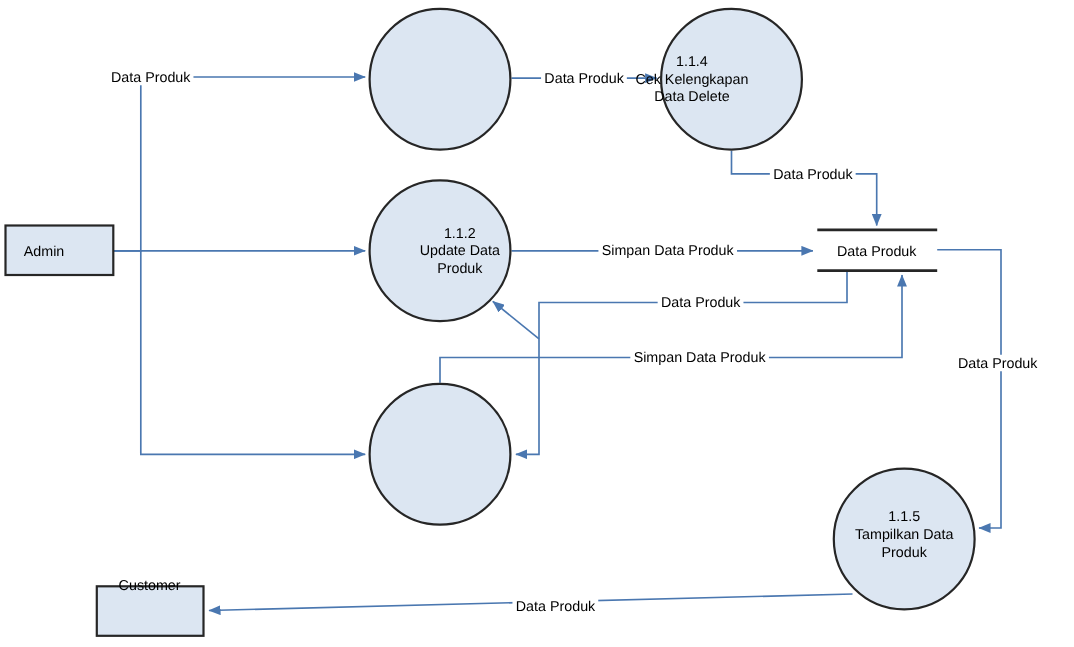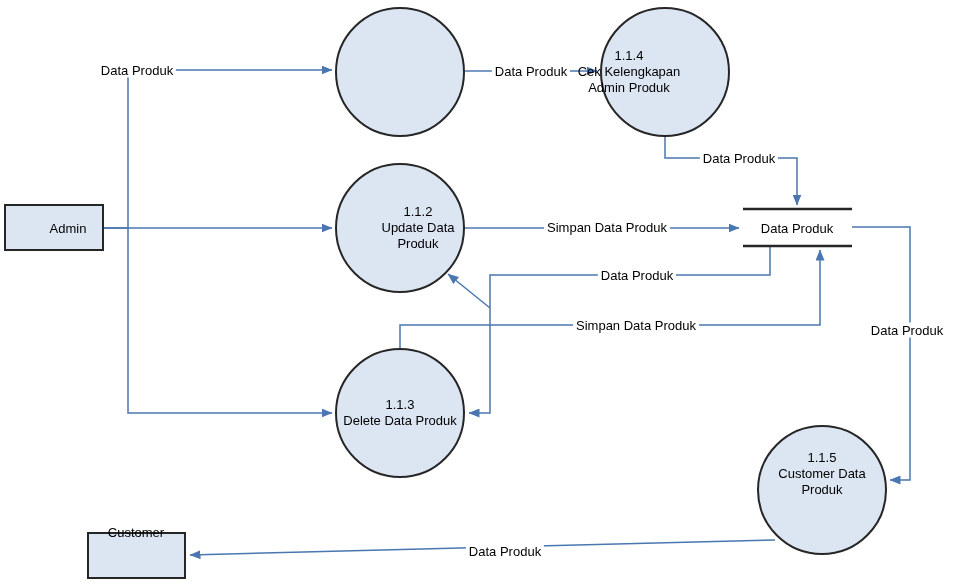--- a/index.html
+++ b/index.html
@@ -63,42 +63,38 @@
       <circle class="shape" cx="400" cy="228" r="64"></circle>
       <circle class="shape" cx="400" cy="413" r="64"></circle>
       <circle class="shape" cx="665" cy="72" r="64"></circle>
       <circle class="shape" cx="822" cy="490" r="64"></circle>
 
       <line class="store-line" x1="743" y1="209" x2="852" y2="209"></line>
       <line class="store-line" x1="743" y1="246" x2="852" y2="246"></line>
     </g>
   </svg>
 
-  <div class="lbl" style="left:68px; top:228px">Admin</div>
+  <div class="lbl" style="left:40px; top:228px">Admin</div>
   <div class="lbl" style="left:136px; top:532px">Customer</div>
 
   <div class="lbl" style="left:797px; top:228px">Data Produk</div>
 
   <div class="process-label" style="left:418px; top:228px">
     <div class="pnum">1.1.2</div>
     <div class="pname">Update Data
 Produk</div>
   </div>
-  <div class="process-label" style="left:400px; top:413px">
-    <div class="pnum">1.1.3</div>
-    <div class="pname">Delete Data Produk</div>
-  </div>
   <div class="process-label" style="left:629px; top:72px">
     <div class="pnum">1.1.4</div>
     <div class="pname">Cek Kelengkapan
-Admin Produk</div>
+Data Delete</div>
   </div>
-  <div class="process-label" style="left:822px; top:474px">
+  <div class="process-label" style="left:822px; top:486px">
     <div class="pnum">1.1.5</div>
-    <div class="pname">Customer Data
+    <div class="pname">Tampilkan Data
 Produk</div>
   </div>
 
   <div class="lbl flow-label" style="left:137px; top:70px">Data Produk</div>
   <div class="lbl flow-label" style="left:531px; top:71px">Data Produk</div>
   <div class="lbl flow-label" style="left:739px; top:158px">Data Produk</div>
   <div class="lbl flow-label" style="left:607px; top:227px">Simpan Data Produk</div>
   <div class="lbl flow-label" style="left:637px; top:275px">Data Produk</div>
   <div class="lbl flow-label" style="left:636px; top:325px">Simpan Data Produk</div>
   <div class="lbl flow-label" style="left:907px; top:330px">Data Produk</div>

